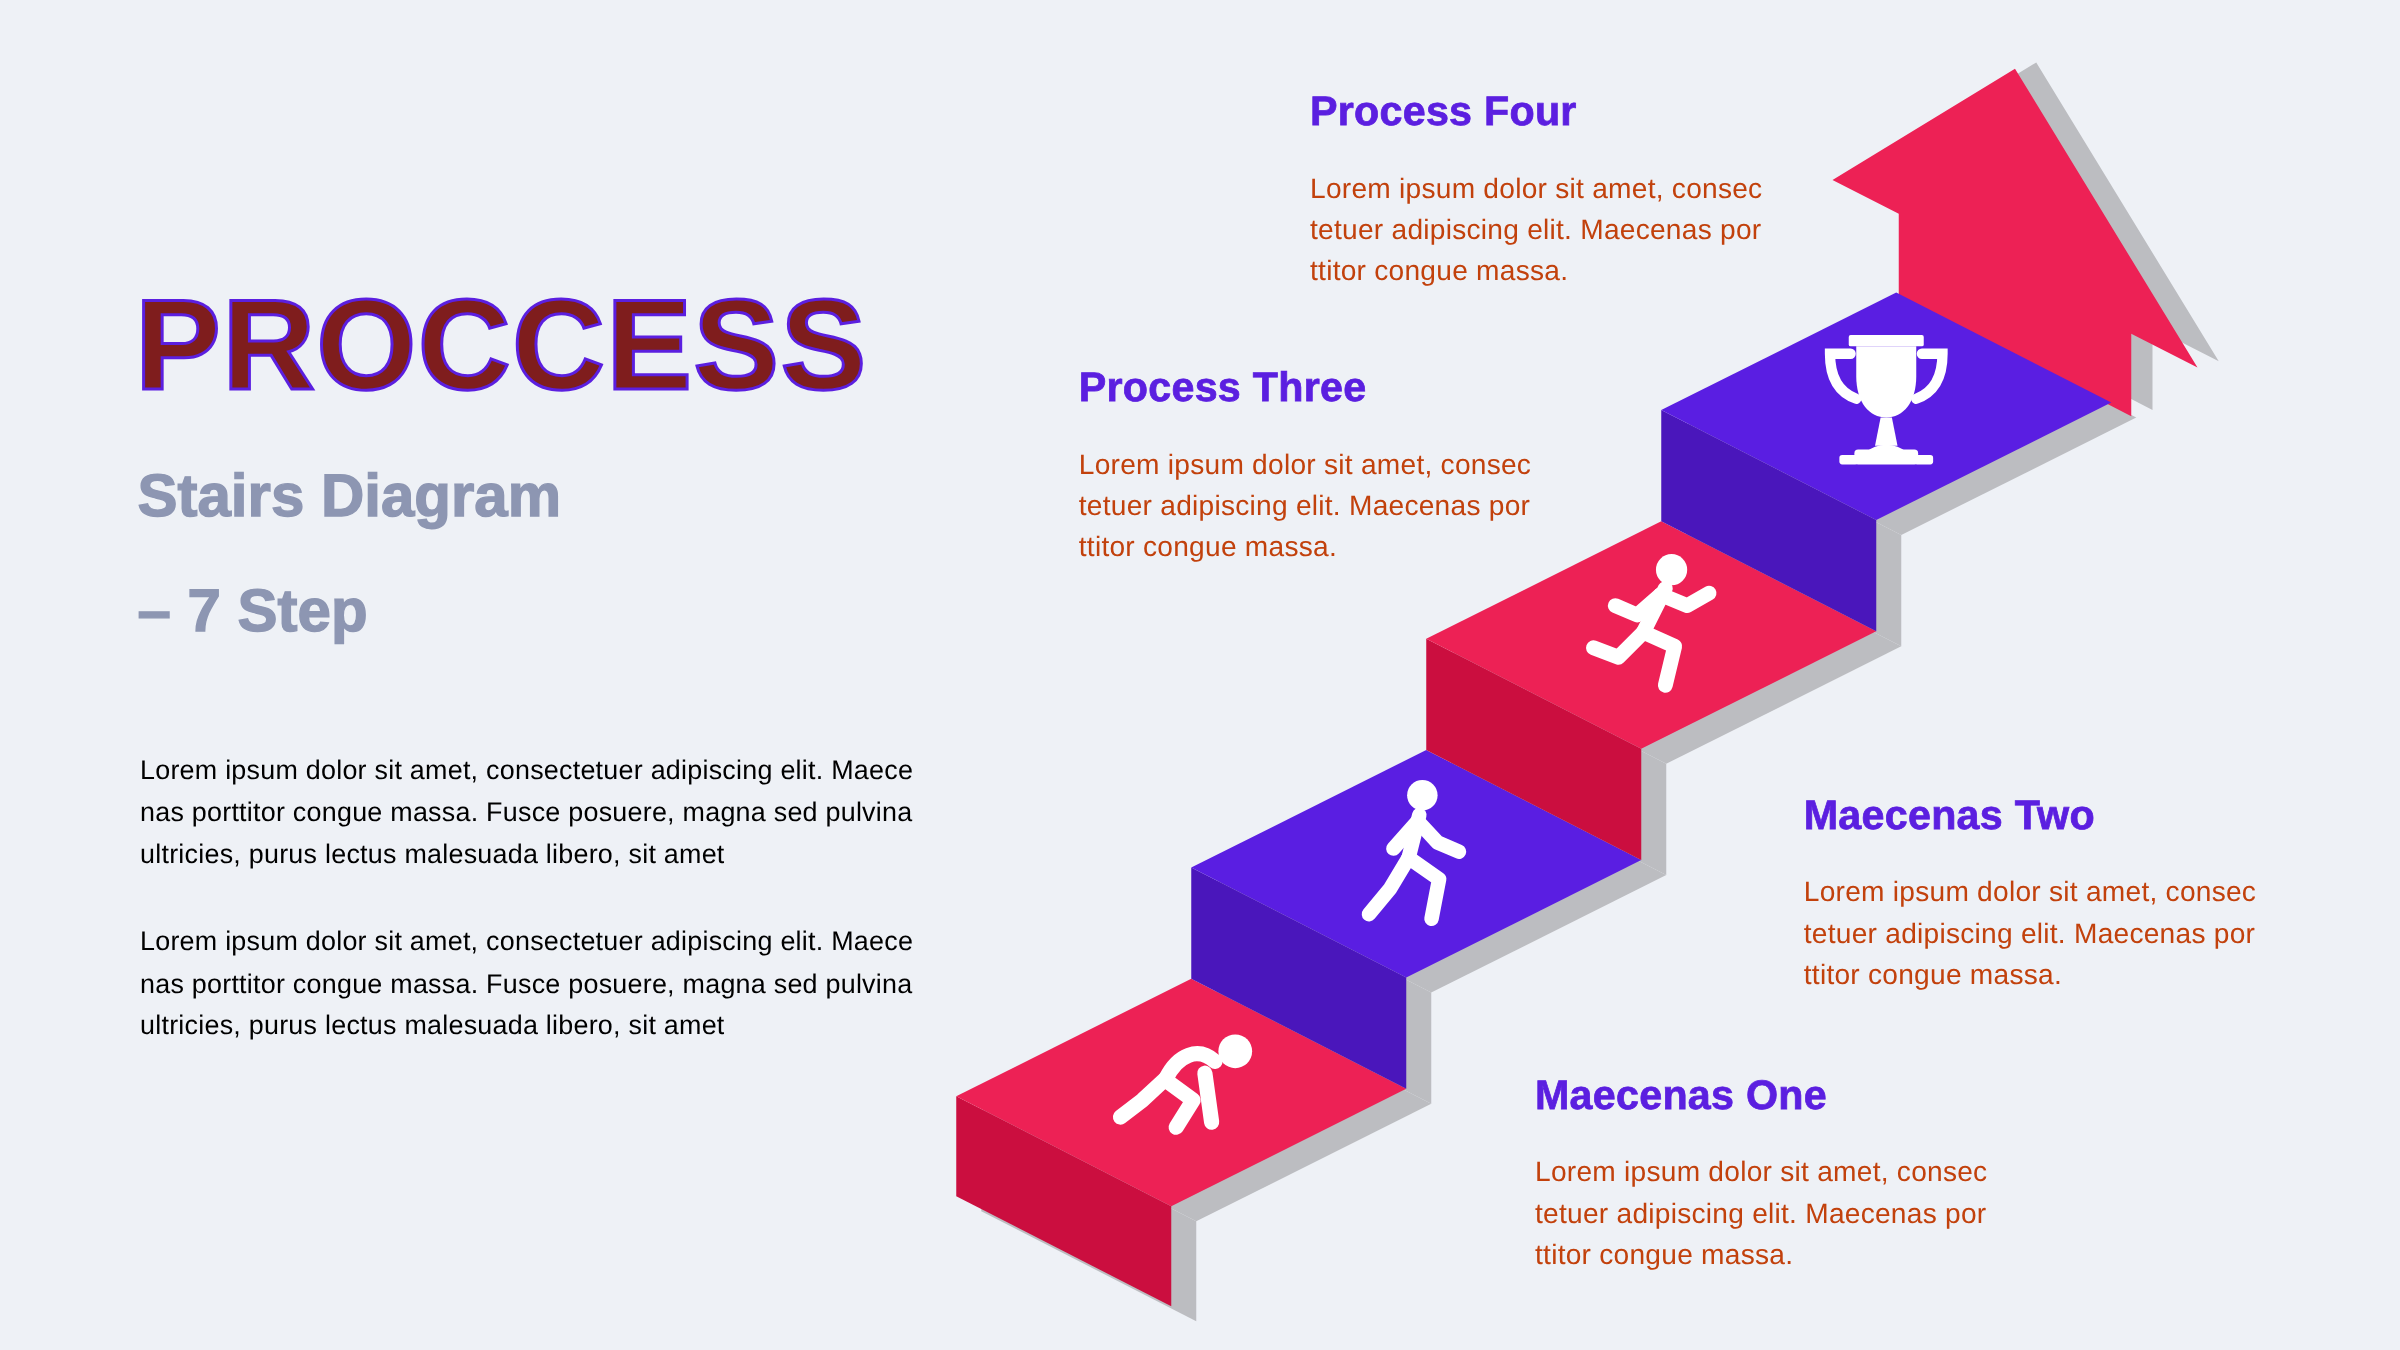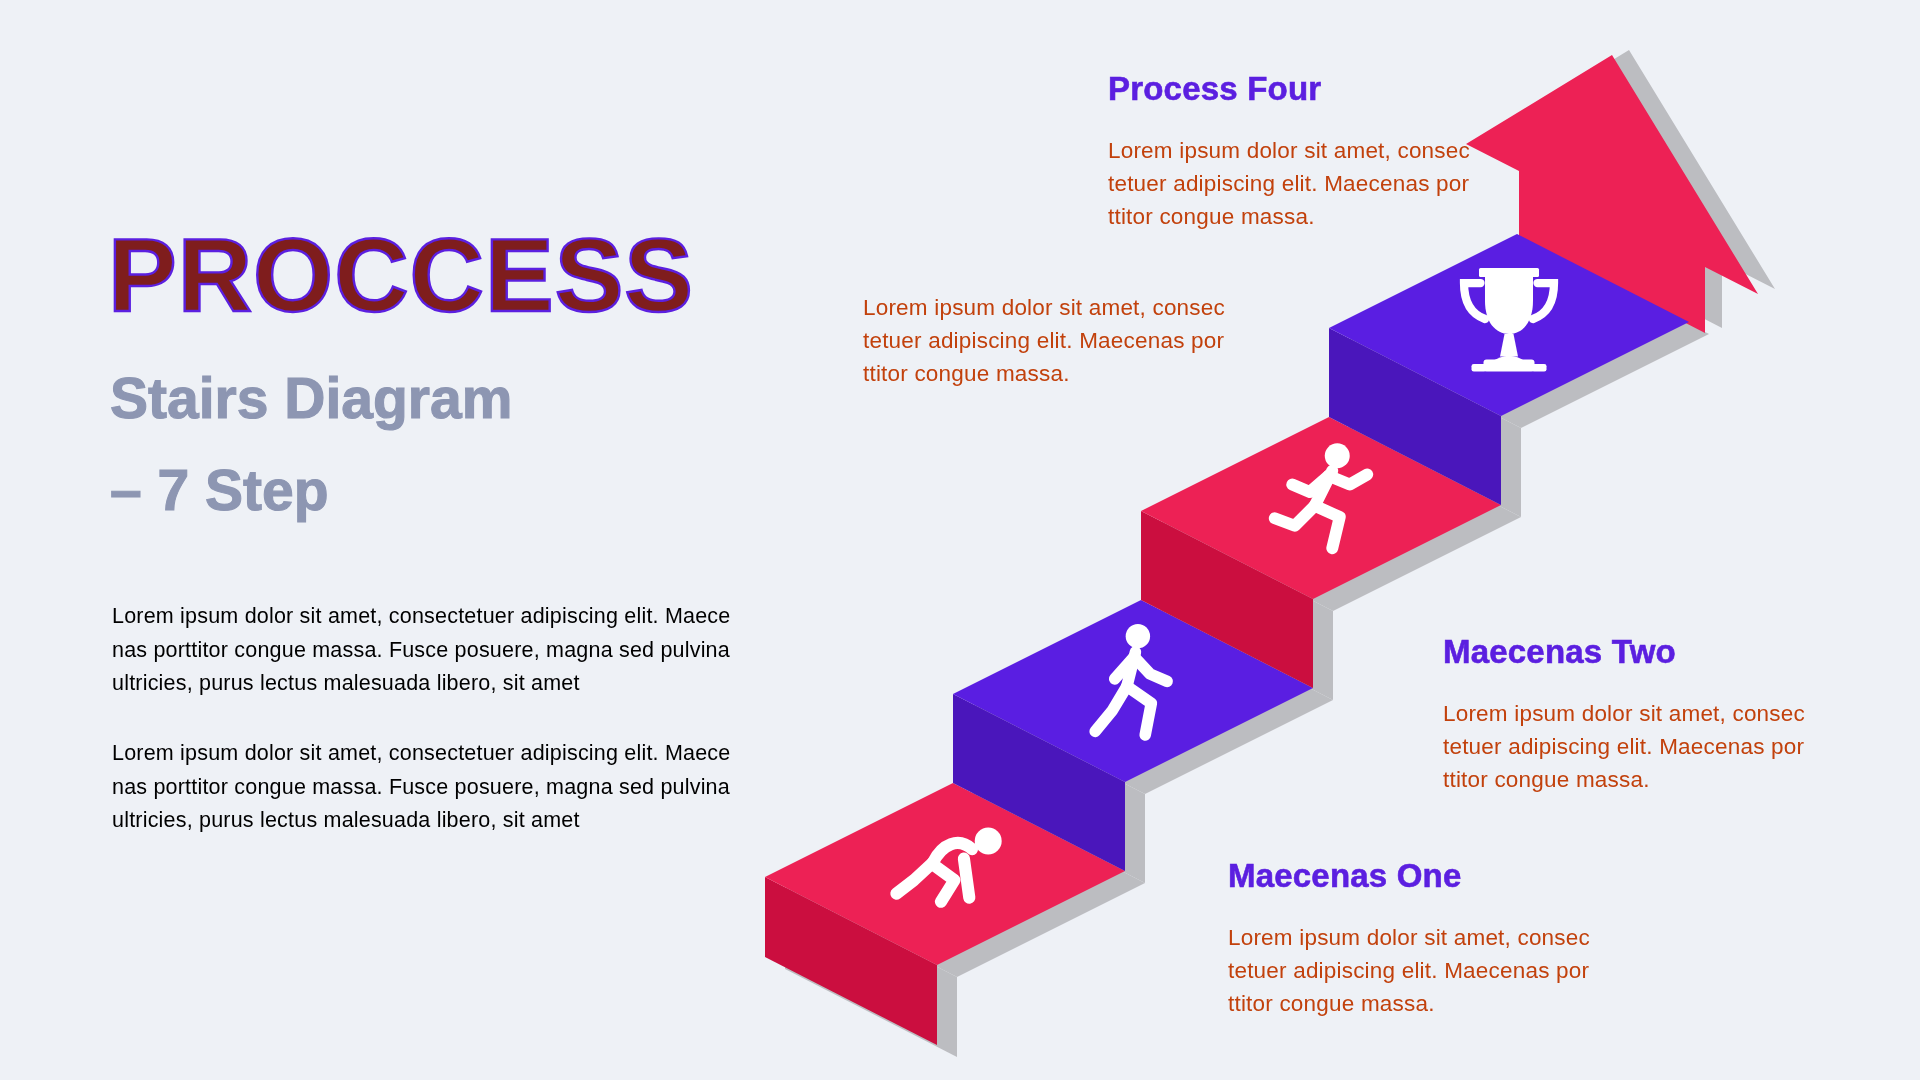--- a/index.html
+++ b/index.html
@@ -14,21 +14,21 @@
 
   
   .main-title{
     position:absolute;left:108px;top:222px;
     font-size:103px;font-weight:700;line-height:1.05;
     color:#7f1d1d;-webkit-text-stroke:2.4px #5b1fe0;
     letter-spacing:1px;white-space:nowrap;
   }
   .sub-title{
     position:absolute;left:110px;top:352px;
-    font-size:57px;font-weight:700;line-height:92px;
+    font-size:48px;font-weight:700;line-height:92px;
     color:#8d96b2;-webkit-text-stroke:1.1px #8d96b2;
     white-space:nowrap;
   }
   .intro{
     position:absolute;left:112px;
     font-size:21.5px;line-height:33.5px;color:#000000;
     letter-spacing:0.2px;white-space:nowrap;
   }
   .intro.p1{top:600px;}
   .intro.p2{top:737px;}
@@ -37,21 +37,21 @@
   .process-block{position:absolute;white-space:nowrap;}
   .process-block h3{
     margin:0 0 26px 0;
     font-size:33px;font-weight:700;color:#5b1fe0;
     -webkit-text-stroke:0.6px #5b1fe0;
     letter-spacing:0.2px;
   }
   .process-block .body{
     font-size:22.5px;line-height:33px;color:#c2410c;letter-spacing:0.2px;
   }
-  .block-four{left:1108px;top:70px;}
+  .block-four{left:1048px;top:70px;}
   .block-three{left:863px;top:291px;}
   .block-two{left:1443px;top:633px;}
   .block-one{left:1228px;top:857px;}
 </style>
 </head>
 <body>
 
 <div class="page">
 
   <svg class="stairs-svg" viewBox="0 0 1920 1080">
@@ -158,20 +158,21 @@
   <div class="process-block block-two">
     <h3>Maecenas Two</h3>
     <div class="body">
         <div>Lorem ipsum dolor sit amet, consec</div>
         <div>tetuer adipiscing elit. Maecenas por</div>
         <div>ttitor congue massa.</div>
       </div>
   </div>
 
   <div class="process-block block-three">
+    <h3>Process Three</h3>
     <div class="body">
         <div>Lorem ipsum dolor sit amet, consec</div>
         <div>tetuer adipiscing elit. Maecenas por</div>
         <div>ttitor congue massa.</div>
       </div>
   </div>
 
   <div class="process-block block-four">
     <h3>Process Four</h3>
     <div class="body">

